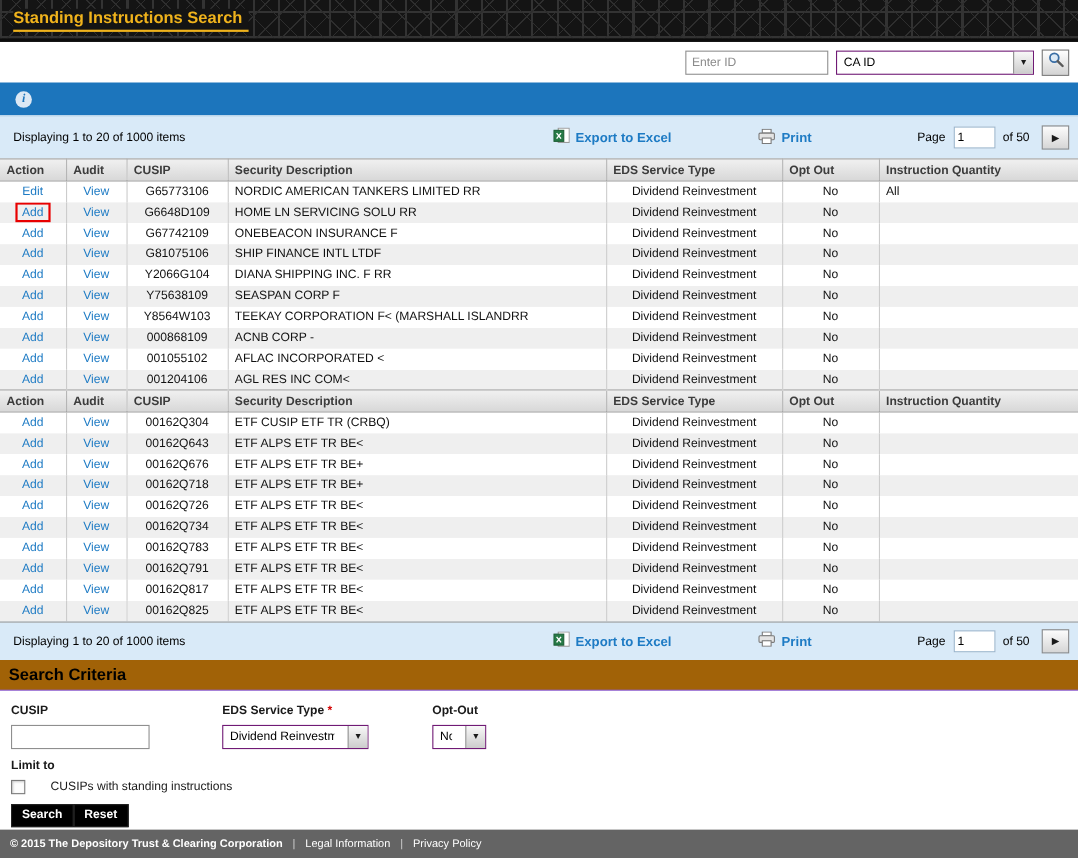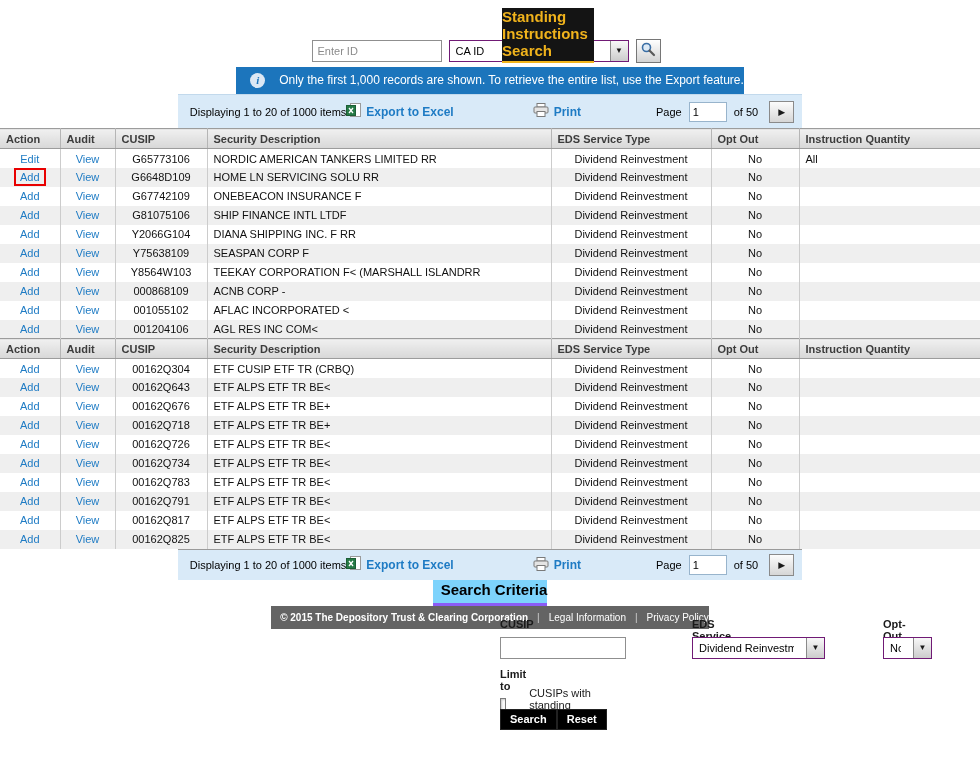--- a/index.html
+++ b/index.html
@@ -1,18 +1,18 @@
 <!DOCTYPE html>
 <html><head>
 <meta charset="utf-8">
 <style>
   * { margin:0; padding:0; box-sizing:border-box; }
   html,body { width:980px; height:780px; }
   body { font-family:"Liberation Sans","DejaVu Sans",sans-serif; background:#fff; overflow:hidden; }
-  .page { width:980px; height:629px; display:flex; flex-direction:column;align-items:center; }
+  .page { width:980px; height:780px; display:flex; flex-direction:column; }
 
   
   .banner { height:38px; position:relative; background-color:#141414;
     background-image:
       repeating-linear-gradient(45deg,  #2e2e2e 0 1px, transparent 1px 16px),
       repeating-linear-gradient(-45deg, #2e2e2e 0 1px, transparent 1px 16px),
       repeating-linear-gradient(90deg,  #333 0 2px, transparent 2px 23px),
       repeating-linear-gradient(0deg,   #333 0 2px, transparent 2px 23px);
     border-bottom:3px solid #0c0c0c; }
   .banner h1 { position:absolute; left:12px; top:8px; font-size:15px; font-weight:bold;
@@ -38,41 +38,41 @@
     font-family:"Liberation Serif",serif; }
 
   
   .status-bar { background:#d9eaf8; border-top:1px solid #c2d9ec; display:flex; align-items:center; padding:0 8px; font-size:11px; color:#000; }
   .status-top { height:39px; }
   .status-bottom { height:35px; border-top:1px solid #9a9a9a; }
   .status-bar .left { flex:1; padding-left:4px; }
   .status-right { display:flex; align-items:center;gap:41px; }
   .tool-link { display:flex; align-items:center; gap:5px; color:#1e7bc4; font-weight:bold; cursor:pointer; text-decoration:none; font-size:12px;}
   .gap-export { margin-right:38px; }
-  .gap-print  { margin-right:34px; }
+  .gap-print  { margin-right:55px; }
   .page-group { display:flex; align-items:center; gap:7px; }
   .page-input { width:38px; height:20px; border:1px solid #98b4cc; font-size:11px; padding:0 3px; font-family:"Liberation Sans",sans-serif;}
   .next-btn { width:25px; height:22px; border:1px solid #8a8a8a; background:linear-gradient(#fcfcfc,#d6d6d6);
     display:flex; align-items:center; justify-content:center; font-size:9px; color:#1a1a1a; cursor:pointer; margin-left:4px; }
 
   
   table.grid { width:980px; border-collapse:collapse; table-layout:fixed; font-size:11px; }
   .grid th, .grid td { overflow:hidden; white-space:nowrap; }
   .grid th { background:linear-gradient(#f0f0f0,#d7d7d7); color:#3c3c3c; font-weight:bold; text-align:left;
     height:20px; padding:0 6px; border-top:1px solid #9c9c9c; border-bottom:1px solid #9c9c9c; border-right:1px solid #b5b5b5; }
   .grid th:last-child, .grid td:last-child { border-right:none; }
   .grid td { height:19px; padding:0 6px; color:#111; border-right:1px solid #cccccc; background:#fff; }
   .grid tr.alt td { background:#efefef; }
   .ta-c { text-align:center; }
   .lnk { color:#1e7bc4; text-decoration:none; cursor:pointer; }
   .red-box { display:inline-block; border:2px solid #e80000; padding:0 4px; line-height:14px; }
   .c0{width:60px;} .c1{width:55px;} .c2{width:92px;} .c3{width:344px;} .c4{width:160px;} .c5{width:88px;} .c6{width:auto;}
 
   
-  .criteria-head { height:28px; background:#7dd3fc; border-bottom:3px solid #8b5cf6; display:flex; align-items:flex-end;
+  .criteria-head { height:28px; background:#a16207; border-bottom:1px solid #8b5cf6; display:flex; align-items:flex-end;
     padding:0 0 5px 8px; font-size:15px; font-weight:bold; color:#000; }
   .form { position:relative; height:127px; background:#fff; font-size:11px; flex:1; }
   .form .lbl { position:absolute; font-weight:bold; color:#1a1a1a; }
   .req { color:#d40000; font-weight:bold; }
   .f-cusip-label { left:10px;  top:12px; }
   .f-cusip-input { position:absolute; left:10px; top:31px; width:126px; }
   .f-eds-label   { left:202px; top:12px; }
   .f-eds-select  { position:absolute; left:202px; top:31px; width:133px; }
   .f-opt-label   { left:393px; top:12px; }
   .f-opt-select  { position:absolute; left:393px; top:31px; width:49px; }
@@ -109,21 +109,20 @@
         <svg width="16" height="16" viewBox="0 0 16 16">
           <circle cx="6.5" cy="6.5" r="4" fill="#dce9f5" stroke="#3a6ea5" stroke-width="1.6"></circle>
           <line x1="9.5" y1="9.5" x2="14" y2="14" stroke="#5a5a5a" stroke-width="2.2" stroke-linecap="round"></line>
         </svg>
       </span>
     </div>
   </div>
 
   <div class="info-bar">
     <span class="info-icon">i</span>
-    <span>Only the first 1,000 records are shown. To retrieve the entire list, use the Export feature.</span>
   </div>
 
   <div class="status-bar status-top">
     <span class="left">Displaying 1 to 20 of 1000 items</span>
     <div class="status-right">
       <a class="tool-link gap-export">
         <span>
           <svg width="15" height="15" viewBox="0 0 15 15">
             <rect x="4.5" y="0.5" width="10" height="13" fill="#fff" stroke="#9a9a9a"></rect>
             <rect x="0.5" y="2.5" width="9" height="10" fill="#267a46" stroke="#1c5e35"></rect>

